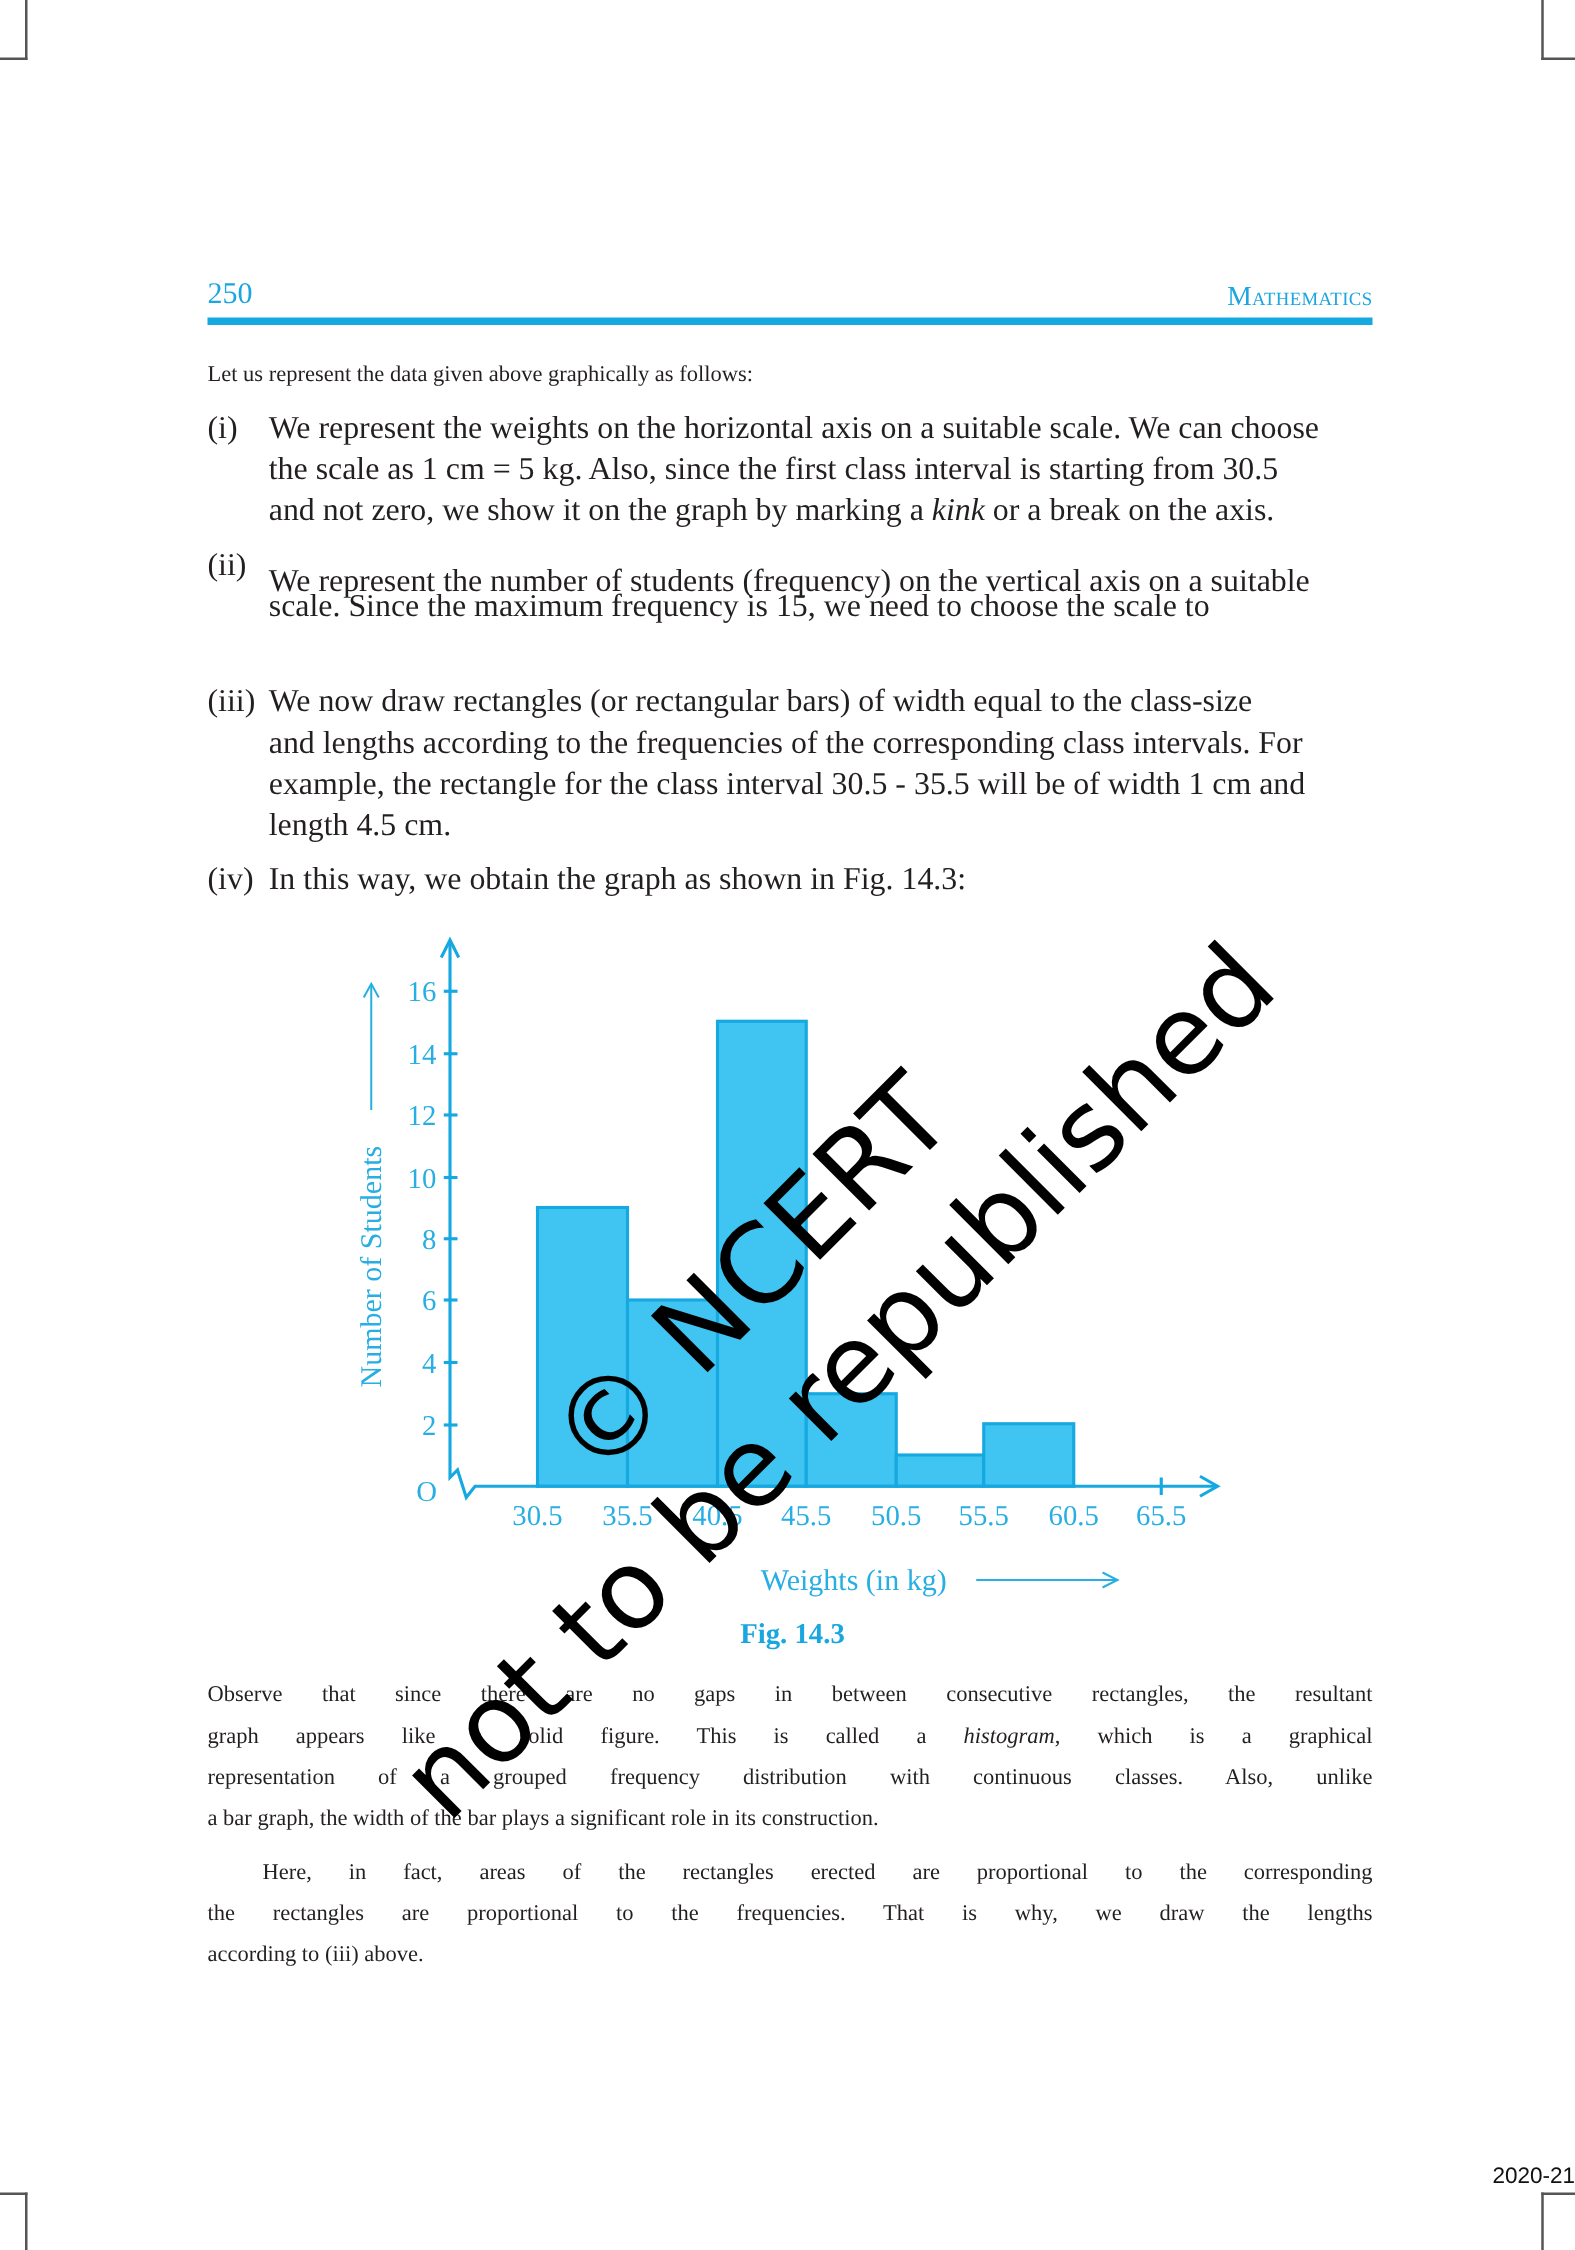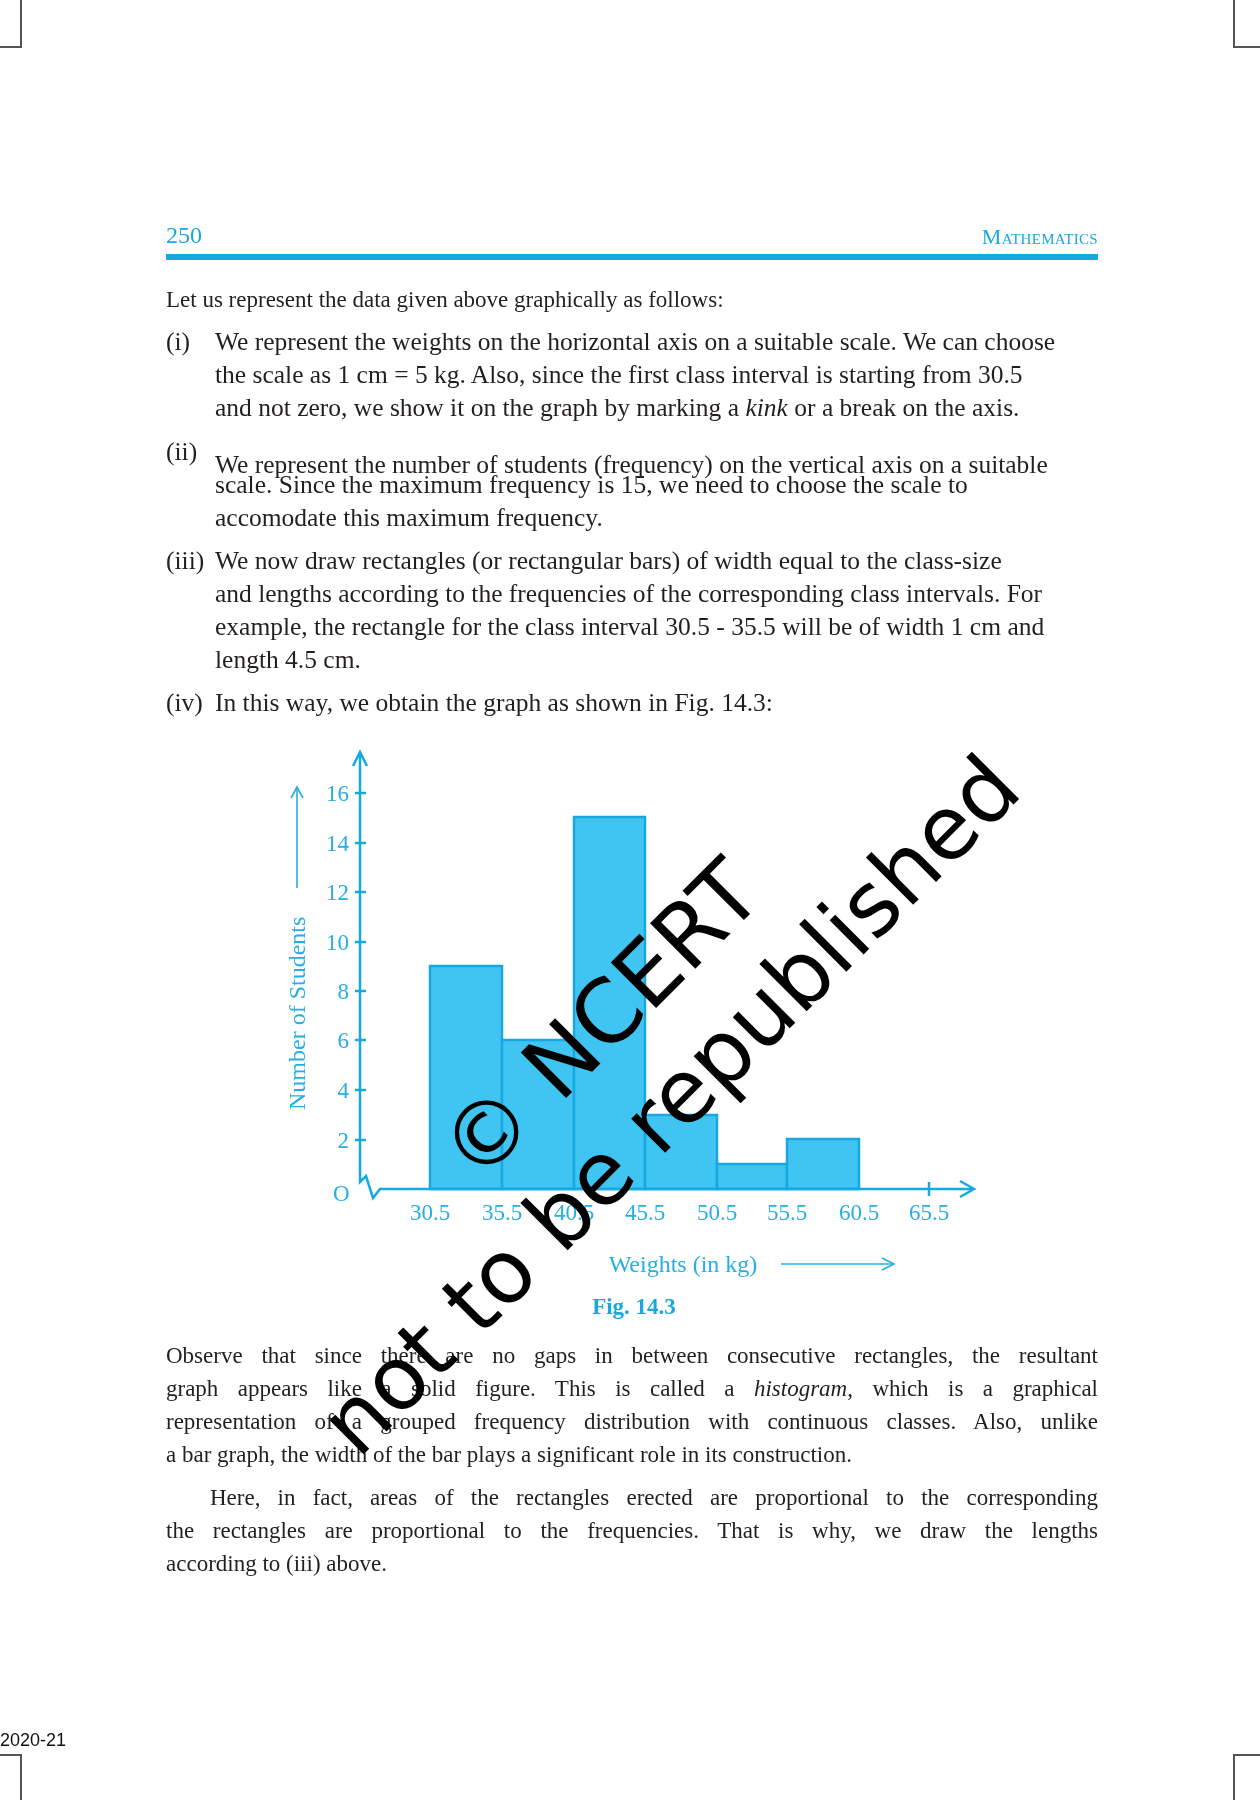--- a/index.html
+++ b/index.html
@@ -2,31 +2,31 @@
 <html><head>
 <meta charset="utf-8">
 <style>
   html, body { margin:0; padding:0; background:#ffffff; }
   body { width:1260px; height:1800px; position:relative; overflow:hidden;
          font-family:"Liberation Serif", "DejaVu Serif", serif; color:#231f20; }
   .crop { position:absolute; background:#555; }
   .hdr-num { position:absolute; left:166px; top:222px; font-size:24px; color:#1aa6de; }
   .hdr-title { position:absolute; right:162px; top:224px; font-size:22px; color:#1aa6de; font-variant:small-caps; letter-spacing:0.3px; }
   .hdr-rule { position:absolute; left:166px; top:254px; width:932px; height:6px; background:#14a9e1; }
-  .para { position:absolute; left:166px; width:932px; font-size:23px; line-height:33px; text-align:justify; }
+  .para { position:absolute; left:166px; width:932px; font-size:18px; line-height:33px; text-align:justify; }
   .item { position:absolute; left:166px; width:932px; font-size:25.5px; line-height:33px; }
   .item .lbl { position:absolute; left:0; top:0; }
   .item .txt { position:absolute; left:49px; width:883px; text-align:justify; text-align-last:left; }
   .jl { text-align-last:justify; }
   i { font-style:italic; }
   .chart { position:absolute; left:0; top:0; width:1260px; height:1800px; }
   .tick-lbl { font-family:"Liberation Serif", serif; font-size:23px; fill:#27aee2; }
   .axis-lbl { font-family:"Liberation Serif", serif; font-size:24px; fill:#27aee2; }
   .fig-cap { position:absolute; left:0; width:1260px; top:1294px; text-align:center; font-weight:bold; color:#1aa6de; font-size:23px; padding-left:4px; }
-  .footer { position:absolute; top:1730px; left:0; width:1260px; text-align:left; font-family:"Liberation Sans", sans-serif; font-size:18px; color:#111; }
+  .footer { position:absolute; top:1730px; left:0; width:1260px; text-align:right; font-family:"Liberation Sans", sans-serif; font-size:18px; color:#111; }
   .wm { position:absolute; font-family:"DejaVu Sans", "Liberation Sans", sans-serif; color:#000; white-space:nowrap; transform-origin:0 0; }
 </style>
 </head>
 <body>
 
 <div class="crop" style="left:20px;top:0;width:2px;height:48px;"></div>
 <div class="crop" style="left:0;top:46px;width:22px;height:2px;"></div>
 <div class="crop" style="left:1233px;top:0;width:2px;height:48px;"></div>
 <div class="crop" style="left:1233px;top:46px;width:27px;height:2px;"></div>
 <div class="crop" style="left:0;top:1754px;width:22px;height:2px;"></div>
@@ -44,21 +44,20 @@
   <span class="lbl">(i)</span>
   <div class="txt jl" style="top:0;">We represent the weights on the horizontal axis on a suitable scale. We can choose</div>
   <div class="txt jl" style="top:33px;">the scale as 1 cm = 5 kg. Also, since the first class interval is starting from 30.5</div>
   <div class="txt jl" style="top:66px;"><span>and not zero, we show it on the graph by marking a </span><i>kink</i><span> or a break on the axis.</span></div>
 </div>
 
 <div class="item" style="top:435px;height:99px;text-decoration:underline;">
   <span class="lbl">(ii)</span>
   <div class="txt jl" style="top:0;margin-top:13px;">We represent the number of students (frequency) on the vertical axis on a suitable</div>
   <div class="txt jl" style="top:33px;">scale. Since the maximum frequency is 15, we need to choose the scale to</div>
-  <div class="txt" style="top:66px;">accomodate this maximum frequency.</div>
 </div>
 
 <div class="item" style="top:544px;height:132px;">
   <span class="lbl">(iii)</span>
   <div class="txt jl" style="top:33px;">and lengths according to the frequencies of the corresponding class intervals. For</div>
   <div class="txt jl" style="top:0;">We now draw rectangles (or rectangular bars) of width equal to the class-size</div>
   <div class="txt jl" style="top:66px;">example, the rectangle for the class interval 30.5 - 35.5 will be of width 1 cm and</div>
   <div class="txt" style="top:99px;">length 4.5 cm.</div>
 </div>
 

